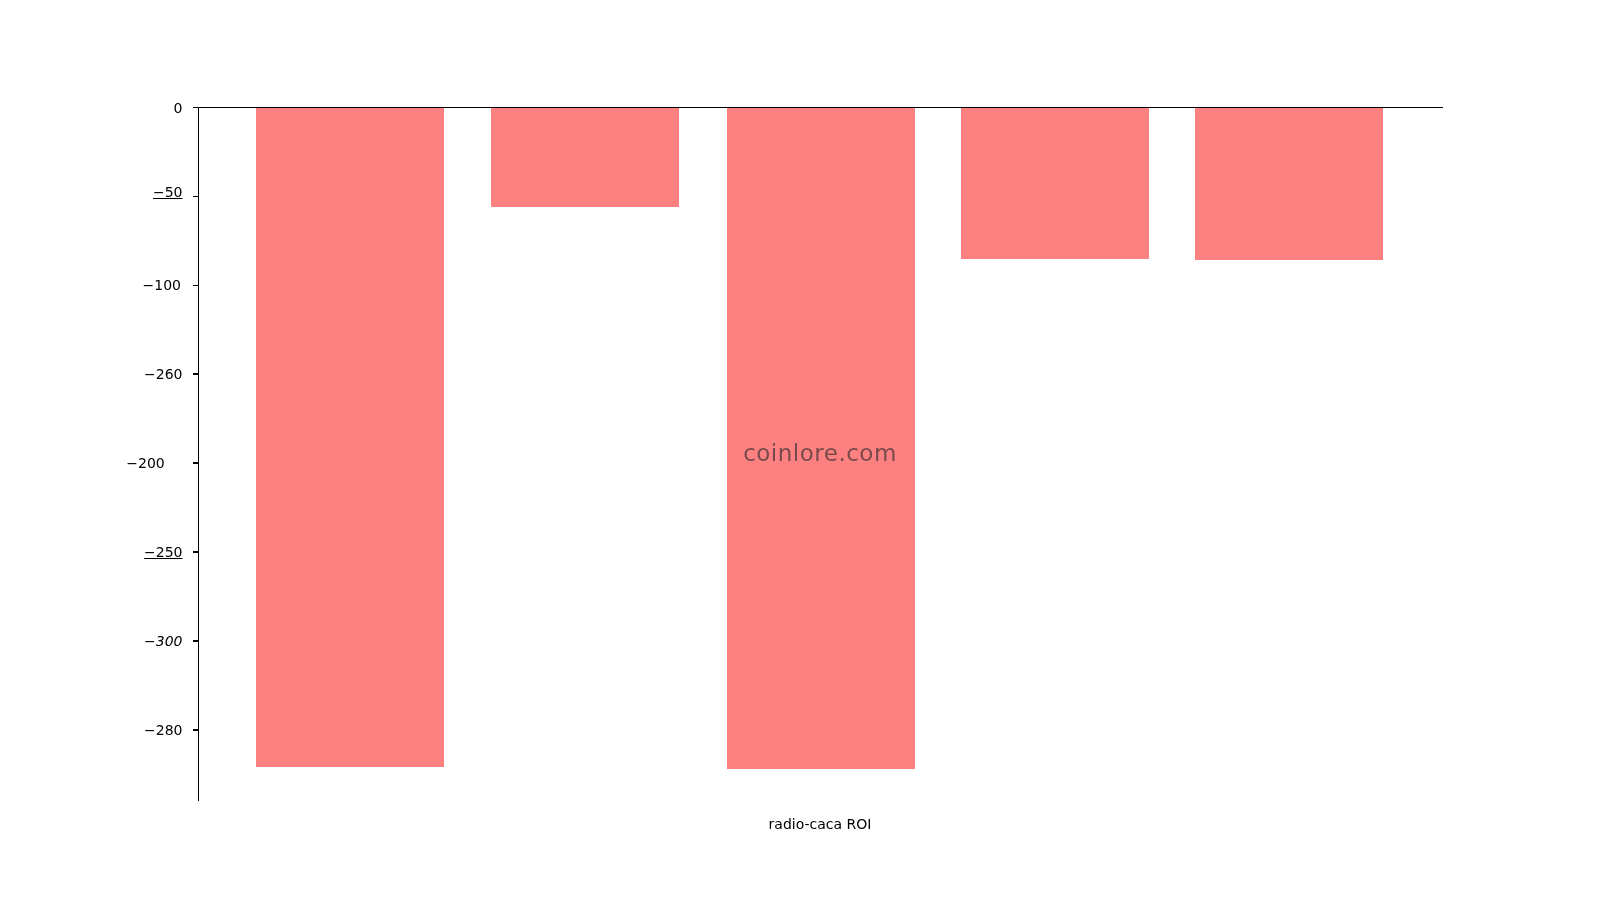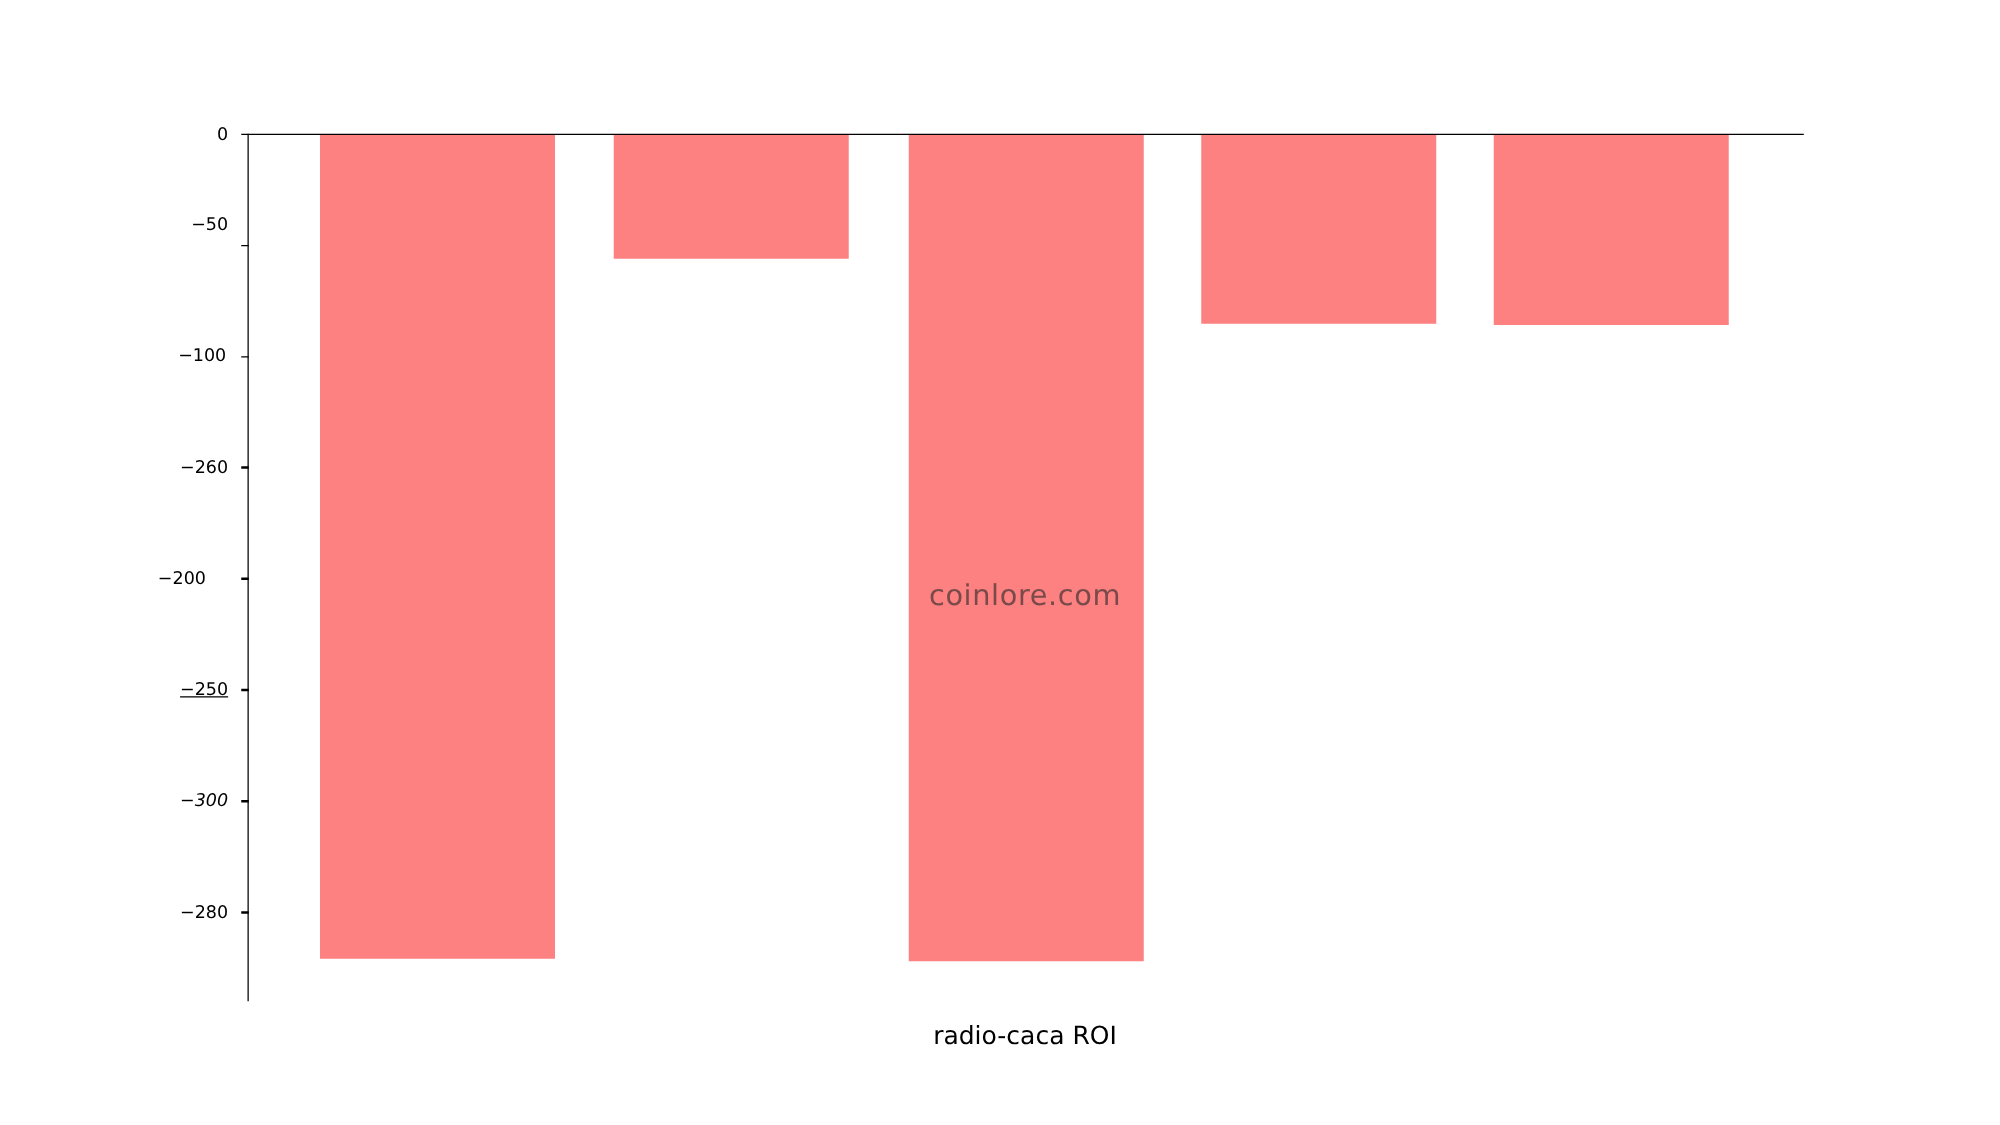--- a/index.html
+++ b/index.html
@@ -30,44 +30,43 @@
   #watermark {
     position: absolute;
     left: 620px;
     top: 440px;
     width: 400px;
     text-align: center;
     font-size: 23px;
     color: rgba(40, 40, 40, 0.62);
     letter-spacing: 0.5px;
     z-index: 5;
-    margin-top: 24px;
   }
   #x-axis-label {
     position: absolute;
     left: 620px;
     top: 816px;
     width: 400px;
     text-align: center;
-    font-size: 20px;
+    font-size: 14px;
     color: #000000;
     z-index: 5;
   }
 </style>
 </head>
 <body>
 
 <div id="stage">
   <div id="chart-area">
       <div class="spine" style="left: 198.5px; top: 106.7px; width: 1244px; height: 1.6px; background: rgb(0, 0, 0);"></div>
       <div class="spine" style="left: 197.7px; top: 106.7px; width: 1.6px; height: 694.5px; background: rgb(0, 0, 0);"></div>
       <div class="tick-mark" style="left: 192.5px; top: 106.7px; width: 6px; background: rgb(0, 0, 0);"></div>
       <div class="tick-label" style="left: 108.5px; top: 107.5px; width: 74px;">0</div>
       <div class="tick-mark" style="left: 192.5px; top: 195.6px; width: 6px; background: rgb(0, 0, 0);"></div>
-      <div class="tick-label" style="left: 108.5px; top: 180px; width: 74px;">−50</div>
+      <div class="tick-label" style="left: 108.5px; top: 192px; width: 74px; text-decoration: underline;">−50</div>
       <div class="tick-mark" style="left: 192.5px; top: 284.5px; width: 6px; background: rgb(0, 0, 0);"></div>
       <div class="tick-label" style="left: 107px; top: 285.3px; width: 74px;">−100</div>
       <div class="tick-mark" style="left: 192.5px; top: 373.4px; width: 6px; background: rgb(0, 0, 0);"></div>
       <div class="tick-label" style="left: 108.5px; top: 374.2px; width: 74px;">−260</div>
       <div class="tick-mark" style="left: 192.5px; top: 462.3px; width: 6px; background: rgb(0, 0, 0);"></div>
       <div class="tick-label" style="left: 108.5px; top: 463.1px; width: 74px; text-align: center;">−200</div>
       <div class="tick-mark" style="left: 192.5px; top: 551.2px; width: 6px; background: rgb(0, 0, 0);"></div>
       <div class="tick-label" style="left: 108.5px; top: 552px; width: 74px; text-decoration: underline;">−250</div>
       <div class="tick-mark" style="left: 192.5px; top: 640.1px; width: 6px; background: rgb(0, 0, 0);"></div>
       <div class="tick-label" style="left: 108.5px; top: 640.9px; width: 74px; font-style: italic;">−300</div>

